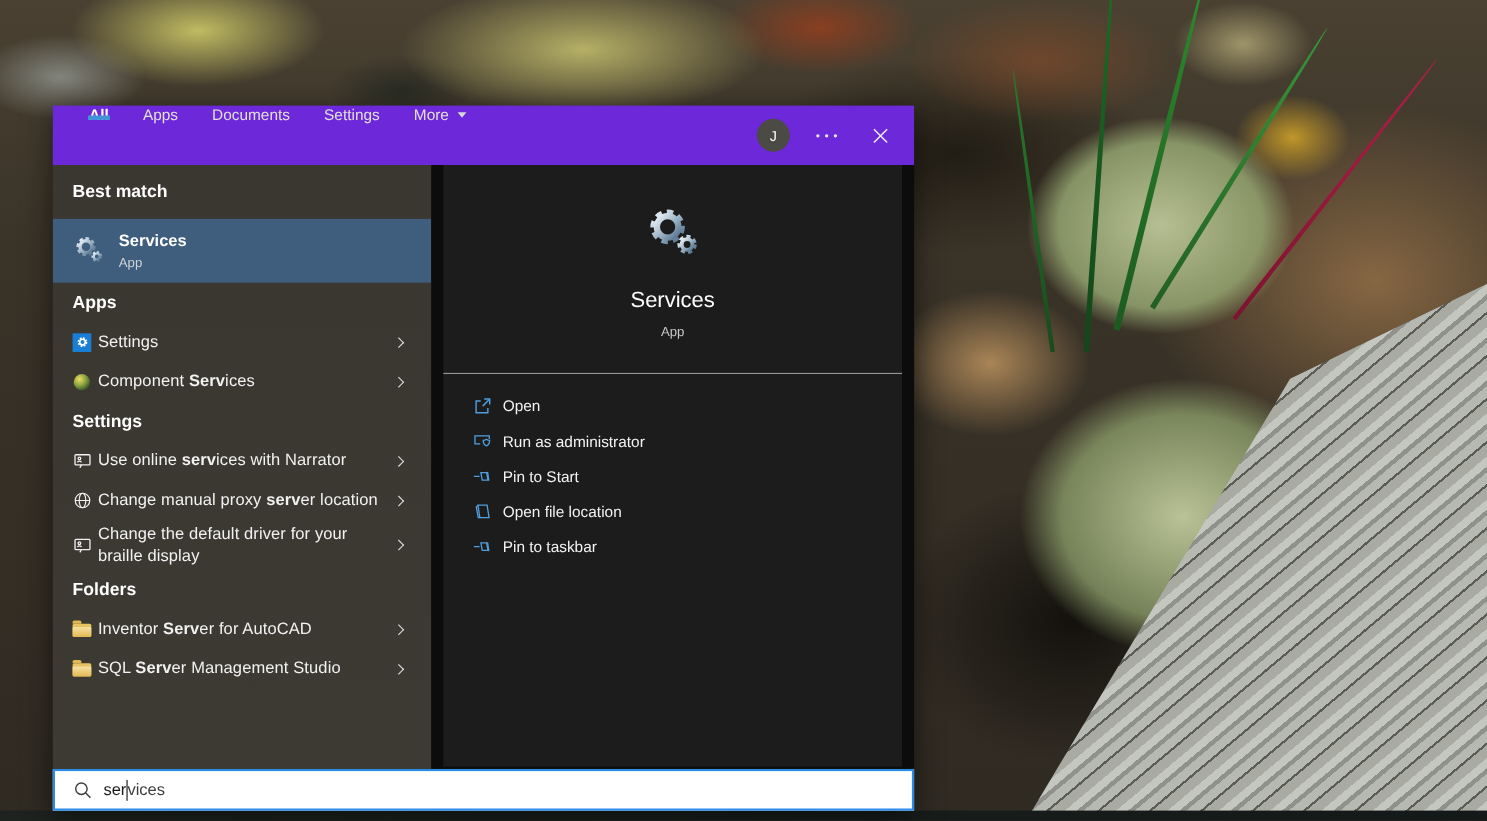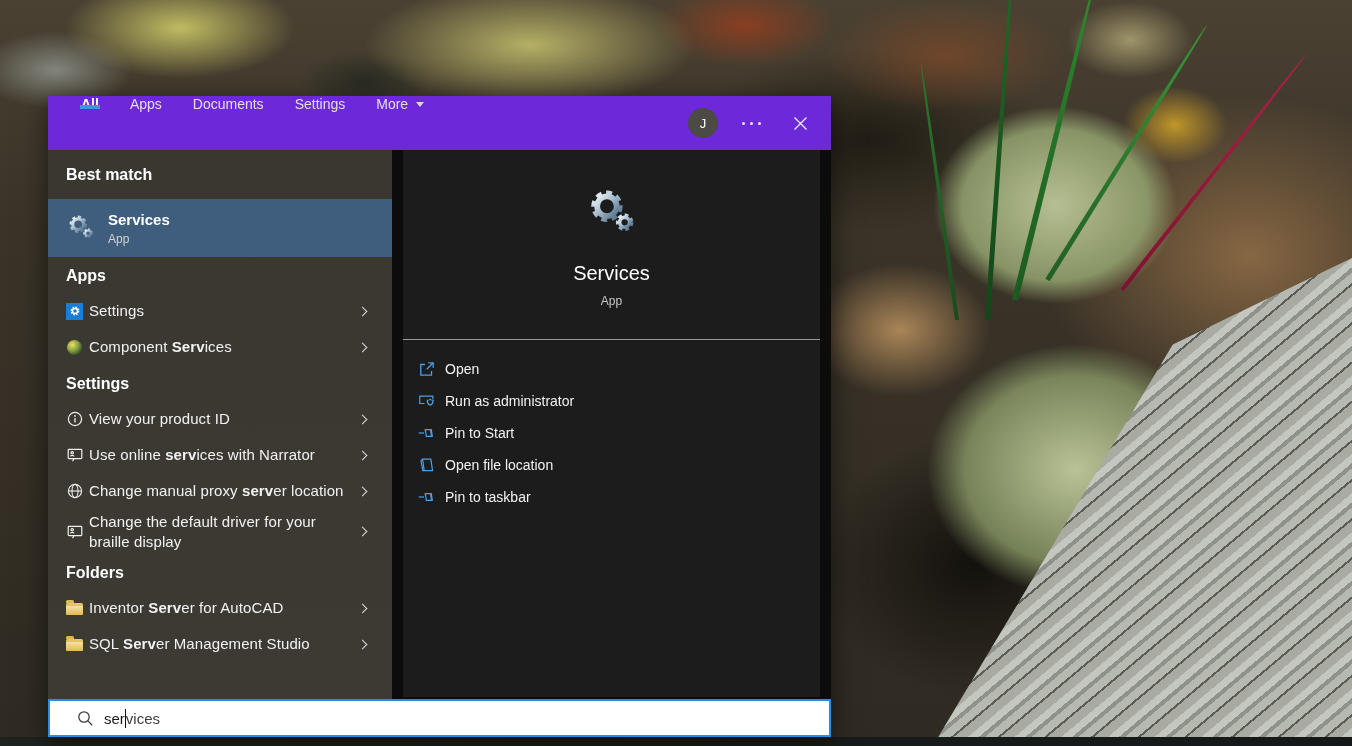--- a/index.html
+++ b/index.html
@@ -90,25 +90,25 @@
   .folder-ic::after { content:""; position:absolute; left:0; right:0; top:2.5px; bottom:0; background:linear-gradient(180deg,#f6e1a4,#e2b952); border-radius:1px; }
 
   
   .right-section { flex:1; background:#0c0c0c; padding:0 11px 2px 11px; }
   .right-pane { background:#1c1c1c; height:100%; display:flex; flex-direction:column; align-items:center; }
   .preview-icon { margin-top:36px; }
   .preview-name { color:#ffffff; font-size:20px; font-weight:400; margin-top:22px; }
   .preview-type { color:#c8c8c8; font-size:12px; margin-top:9px; }
   .divider { width:100%; border-top:1px solid #989898; margin-top:31px; }
   .actions { width:100%; margin-top:13px; }
-  .action-row { display:flex; align-items:center; height:32px; padding-left:15px; color:#f2f2f2; font-size:14px; cursor:default; }
+  .action-row { display:flex; align-items:center; height:32px; padding-left:27px; color:#f2f2f2; font-size:14px; cursor:default; }
   .action-row .a-icon { width:17px; min-width:17px; display:flex; justify-content:center; margin-right:10px; }
 
   
-  .search-bar { height:38px; background:#ffffff; border:2px solid #2b8ce8; display:flex; align-items:center; padding-left:27px; }
+  .search-bar { height:38px; background:#ffffff; border:2px solid #2b8ce8; display:flex; align-items:center; padding-left:17px; }
   .search-text { margin-left:10px; font-size:15px; display:flex; align-items:center; }
   .typed { color:#1a1a1a; }
   .text-caret { width:1px; height:19px; background:#111; display:inline-block; }
   .suggestion { color:#404040; }
 
   svg { display:block; }
 </style>
 </head>
 <body>
 
@@ -209,31 +209,20 @@
         <div class="result-row">
           <span class="row-icon">
               <span class="orb"></span>
             </span>
           <span class="row-label"><span>Component </span><span class="match-bold">Serv</span><span>ices</span></span>
           <i class="chev"></i>
         </div>
 
         <div class="section-title">Settings</div>
 
-        <div class="result-row">
-          <span class="row-icon">
-            <svg width="16" height="16" viewBox="0 0 16 16">
-                <circle cx="8" cy="8" r="6.6" stroke="#f0f0f0" stroke-width="1.2" fill="none"></circle>
-                <circle cx="8" cy="4.9" r="0.9" fill="#f0f0f0"></circle>
-                <path d="M8 7 V11.4" stroke="#f0f0f0" stroke-width="1.3"></path>
-              </svg>
-          </span>
-          <span class="row-label"><span>View your product ID</span><span class="match-bold"></span><span></span></span>
-          <i class="chev"></i>
-        </div>
 
         <div class="result-row">
           <span class="row-icon">
             <svg width="16" height="16" viewBox="0 0 16 16">
                 <g stroke="#f0f0f0" stroke-width="1.2" fill="none">
                   <rect x="1.2" y="2.4" width="13.6" height="9.2" rx="0.8"></rect>
                   <path d="M5.6 14.2 C6.4 12.8 7 11.6 7 11.6"></path>
                   <circle cx="5.2" cy="5.8" r="1.2"></circle>
                   <path d="M3.4 9.4 C3.6 7.9 6.8 7.9 7 9.4"></path>
                 </g>

